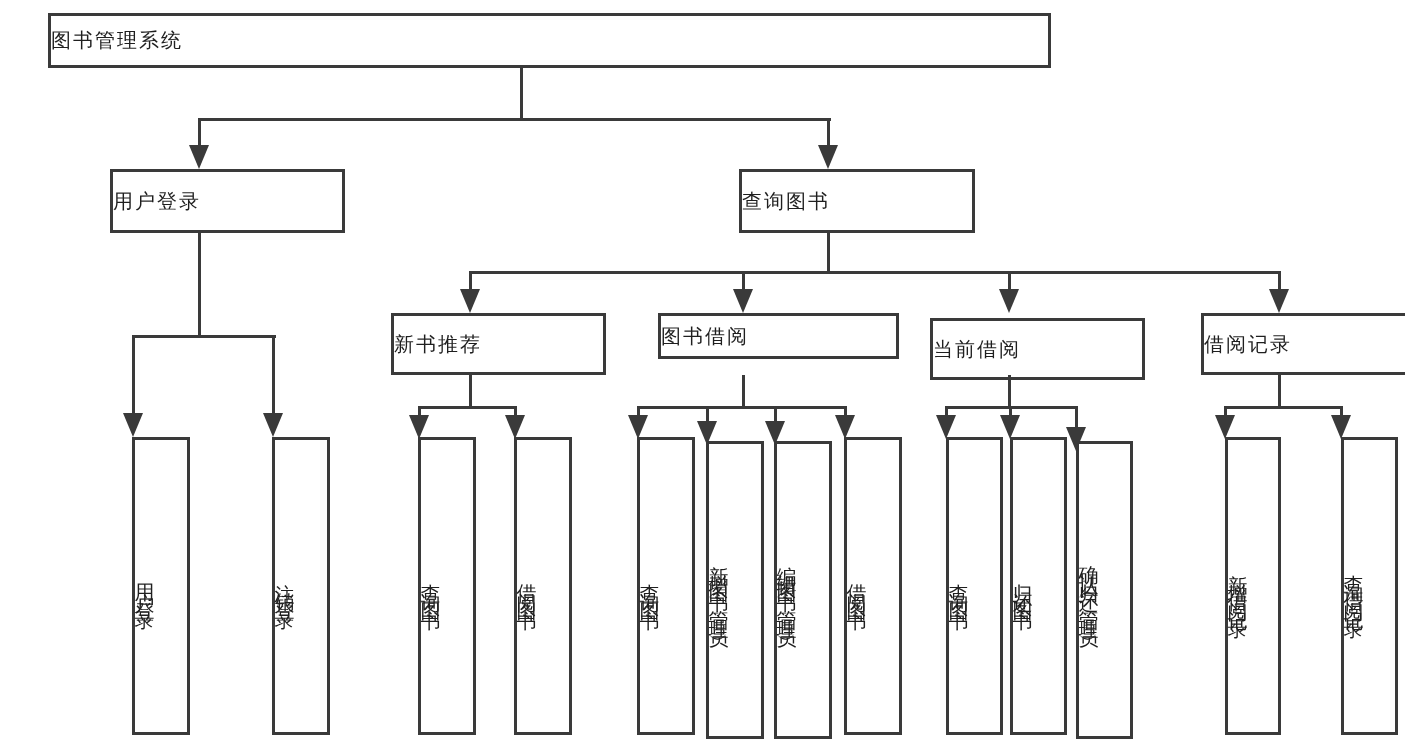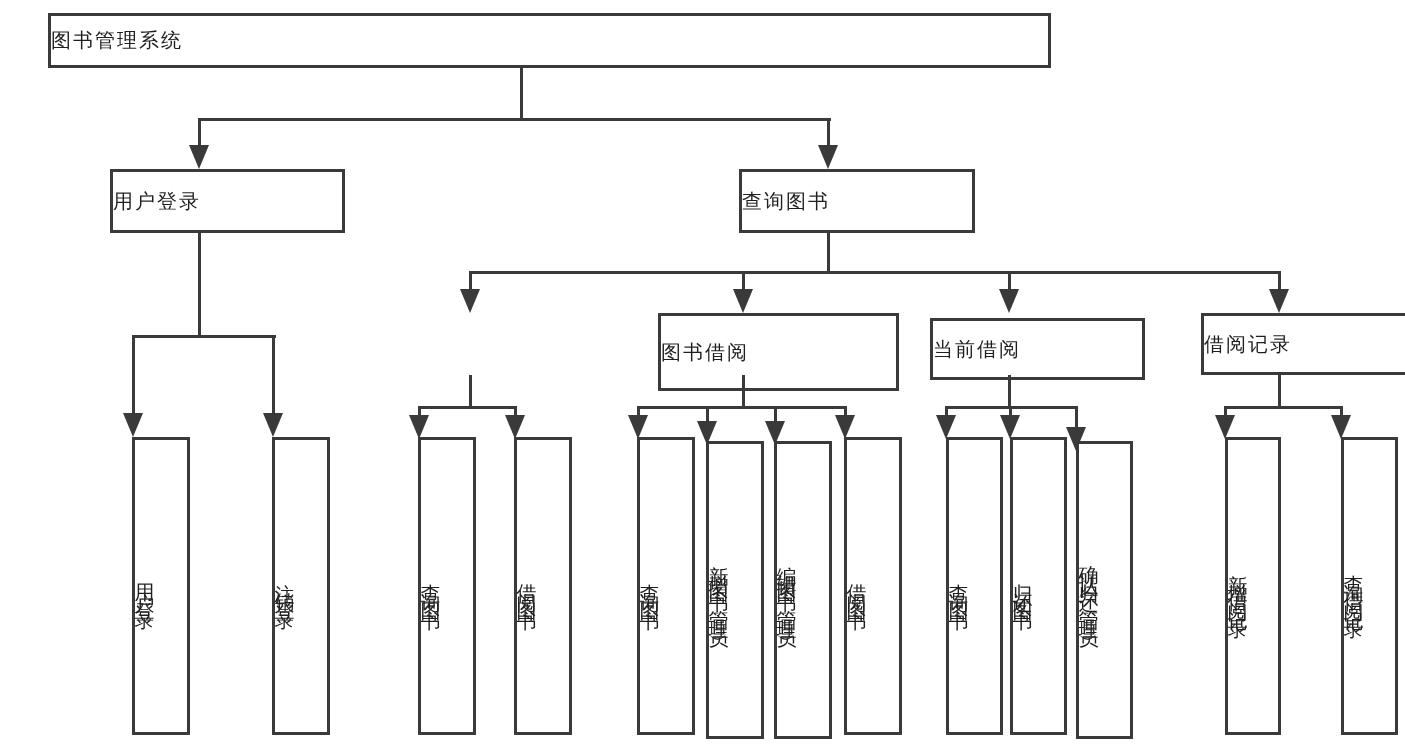--- a/index.html
+++ b/index.html
@@ -68,22 +68,25 @@
   </div>
 
   <div class="box" style="left:82px;top:169px;width:235px;height:64px;">
     <span class="lbl">用户登录</span>
   </div>
 
   <div class="box" style="left:711px;top:169px;width:236px;height:64px;">
     <span class="lbl">查询图书</span>
   </div>
 
-
-  <div class="box" style="left:630px;top:313px;width:241px;height:78px;">
+  <div class="box" style="left:363px;top:313px;width:215px;height:62px;">
+    <span class="lbl">新书推荐</span>
+  </div>
+
+  <div class="box" style="left:630px;top:313px;width:241px;height:46px;">
     <span class="lbl">图书借阅</span>
   </div>
 
   <div class="box" style="left:902px;top:318px;width:215px;height:62px;">
     <span class="lbl">当前借阅</span>
   </div>
 
   <div class="box" style="left:1173px;top:313px;width:225px;height:62px;">
     <span class="lbl">借阅记录</span>
   </div>

